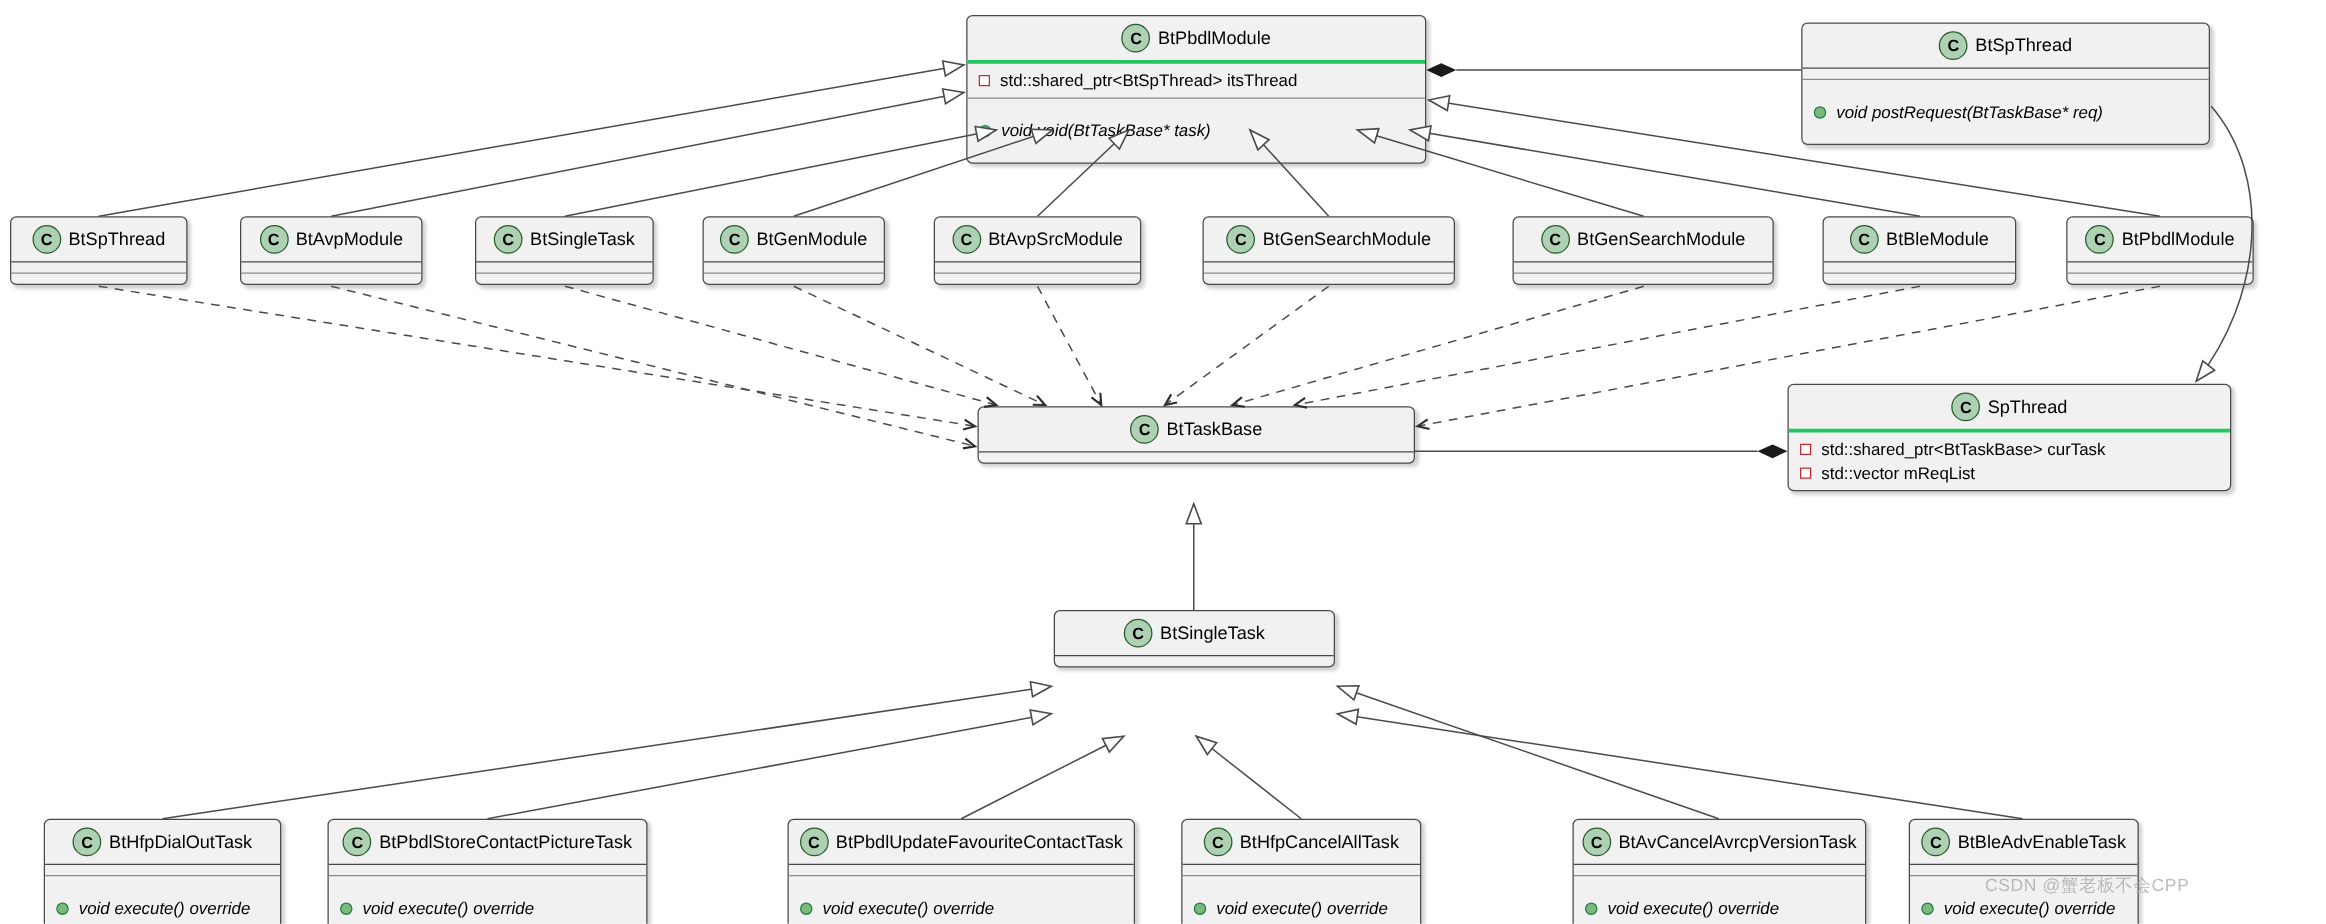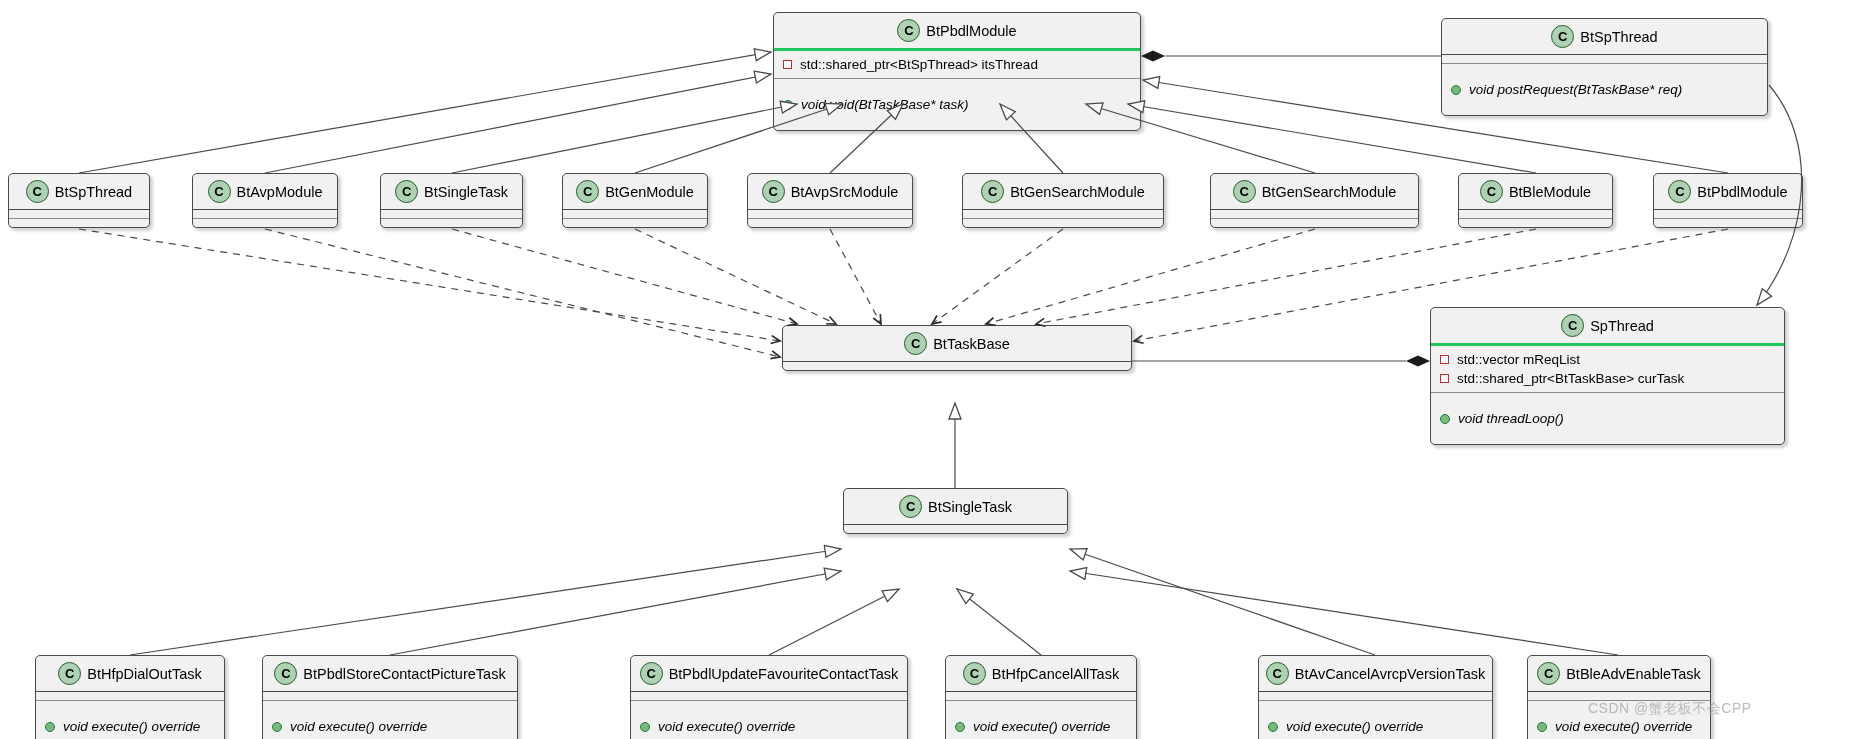--- a/index.html
+++ b/index.html
@@ -166,31 +166,25 @@
 </div>
 
 <div class="uml-class" style="left:1430px;top:307px;width:355px;">
   <div class="uml-title">
     <span class="c-circle">C</span>
     <span>SpThread</span>
   </div>
   <div class="uml-attrs">
     <div class="member">
       <span class="f-icon"></span>
+      <span>std::shared_ptr&lt;BtTaskBase&gt; curTask</span>
+    </div>
+    <div class="member">
+      <span class="f-icon"></span>
       <span>std::vector mReqList</span>
-    </div>
-    <div class="member">
-      <span class="f-icon"></span>
-      <span>std::shared_ptr&lt;BtTaskBase&gt; curTask</span>
-    </div>
-  </div>
-  <div class="uml-methods">
-    <div class="member">
-      <span class="m-icon"></span>
-      <span>void threadLoop()</span>
     </div>
   </div>
 </div>
 
 <div class="uml-class" style="left:843px;top:488px;width:225px;">
   <div class="uml-title">
     <span class="c-circle">C</span>
     <span>BtSingleTask</span>
   </div>
   <div class="uml-empty first"></div>

